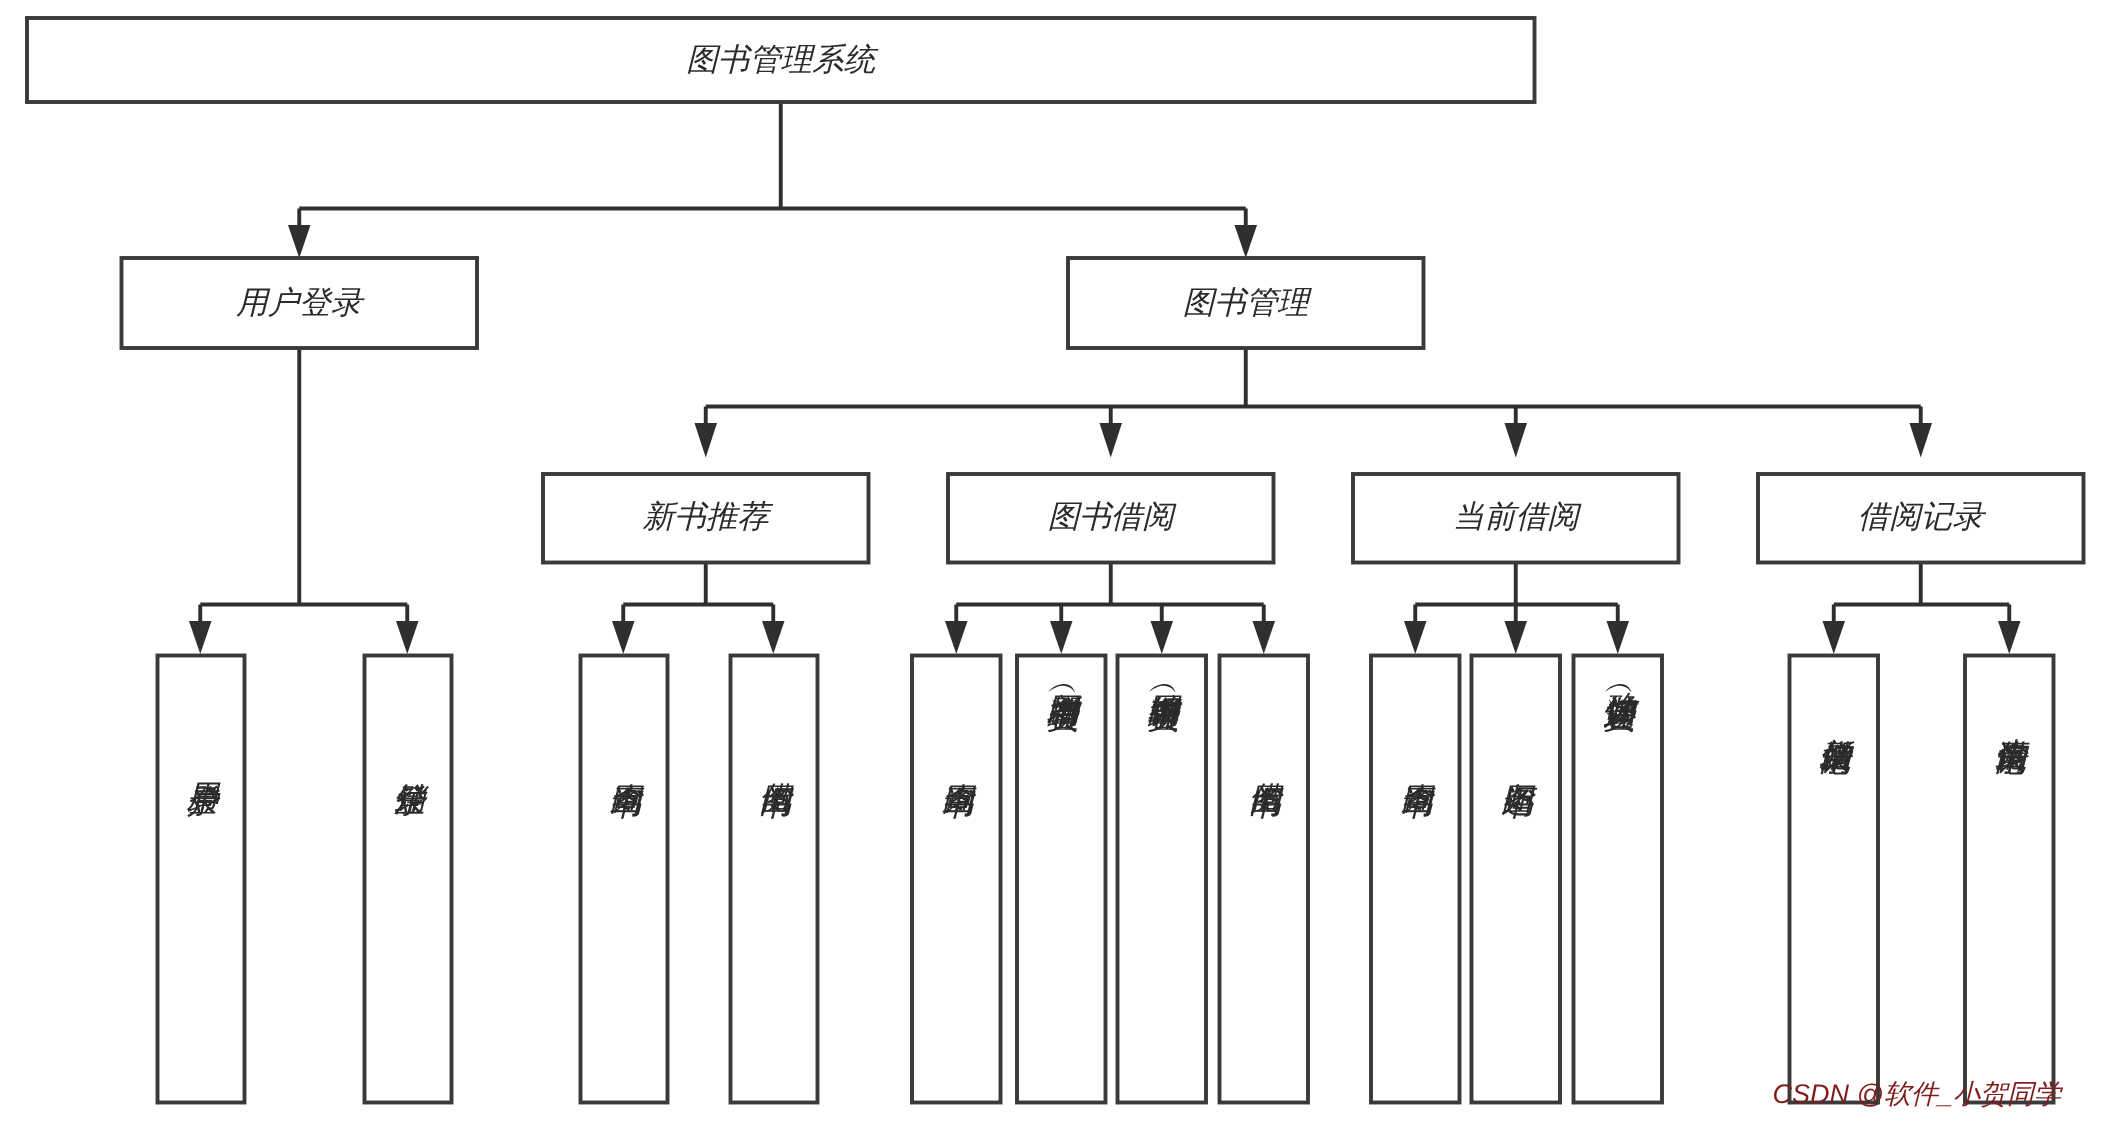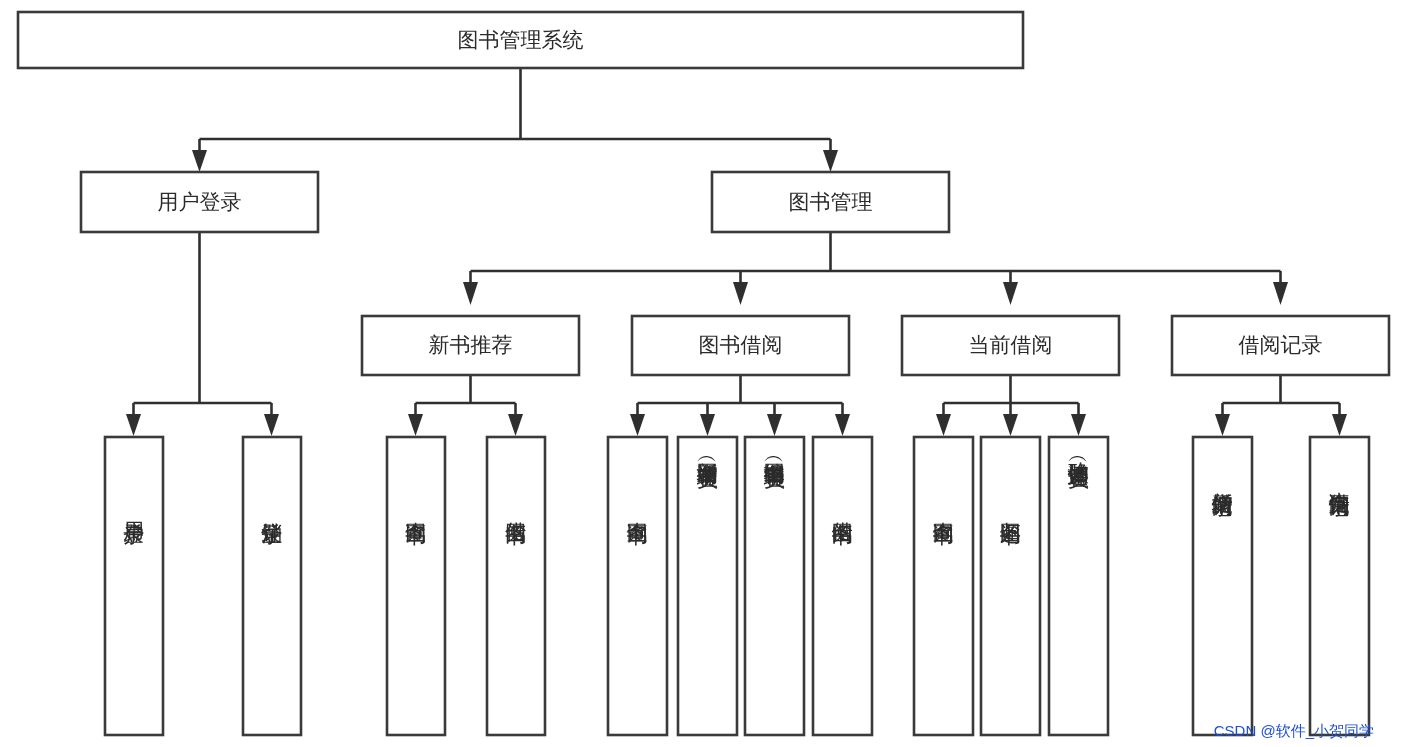--- a/index.html
+++ b/index.html
@@ -11,20 +11,21 @@
     width: 1405px;
     height: 747px;
     font-family: "Liberation Sans", "DejaVu Sans", sans-serif;
     overflow: hidden;
     position: relative;
   }
   #diagram-root {
     position: relative;
     width: 1382px;
     height: 747px;
+    font-style: italic;
   }
   svg#flow-svg {
     position: absolute;
     top: 0;
     left: 0;
     width: 1405px;
     height: 747px;
     display: block;
   }
   .node-rect {
@@ -66,22 +67,22 @@
     line-height: 1.12;
     color: #2b2b2b;
     letter-spacing: 1px;
     white-space: nowrap;
   }
   .watermark {
     position: absolute;
     right: 8px;
     bottom: 6px;
     font-family: "Liberation Sans", "DejaVu Sans", sans-serif;
-    font-size: 15px;
-    color: #1d4ed8;
+    font-size: 18px;
+    color: #7f1d1d;
     white-space: nowrap;
     user-select: none;
   }
 </style>
 </head>
 <body>
 
 <div id="diagram-root">
 
   <svg id="flow-svg" viewBox="0 0 1405 747" xmlns="http://www.w3.org/2000/svg">

